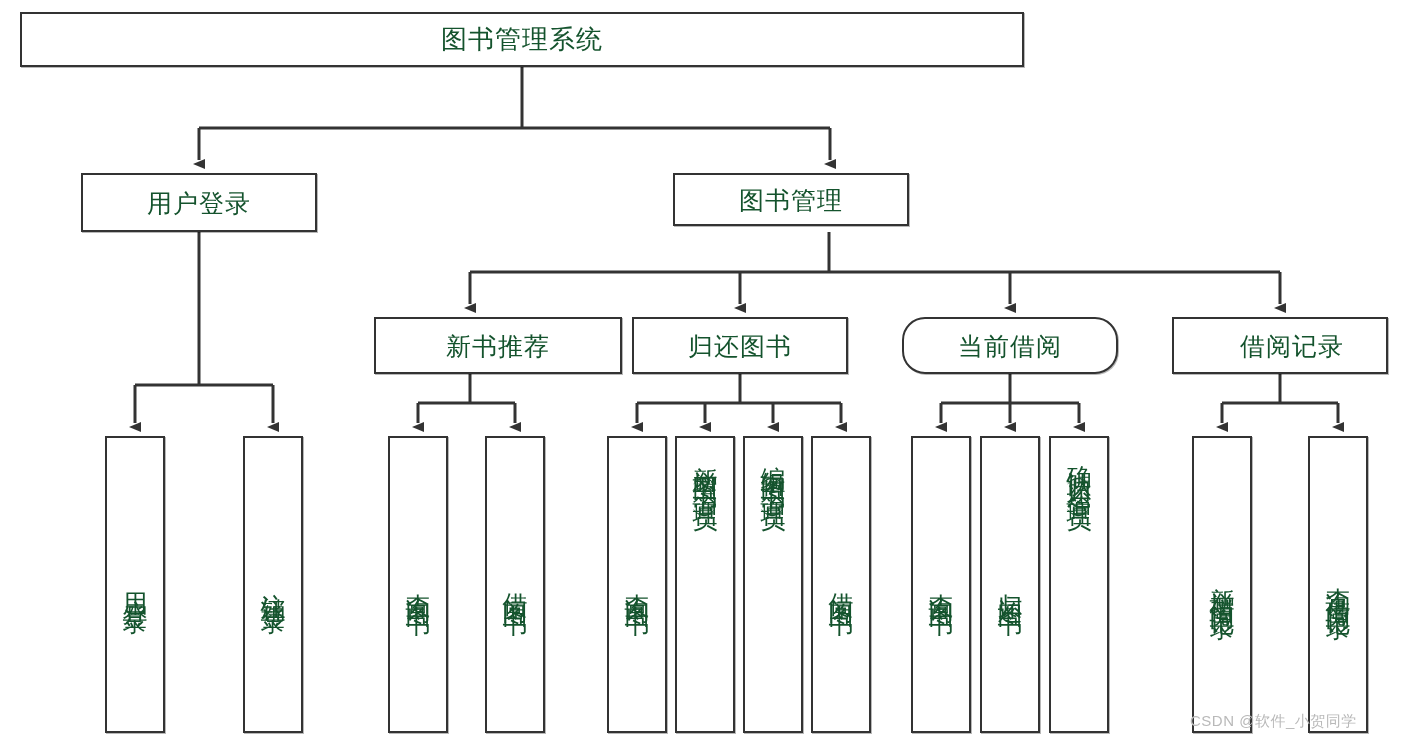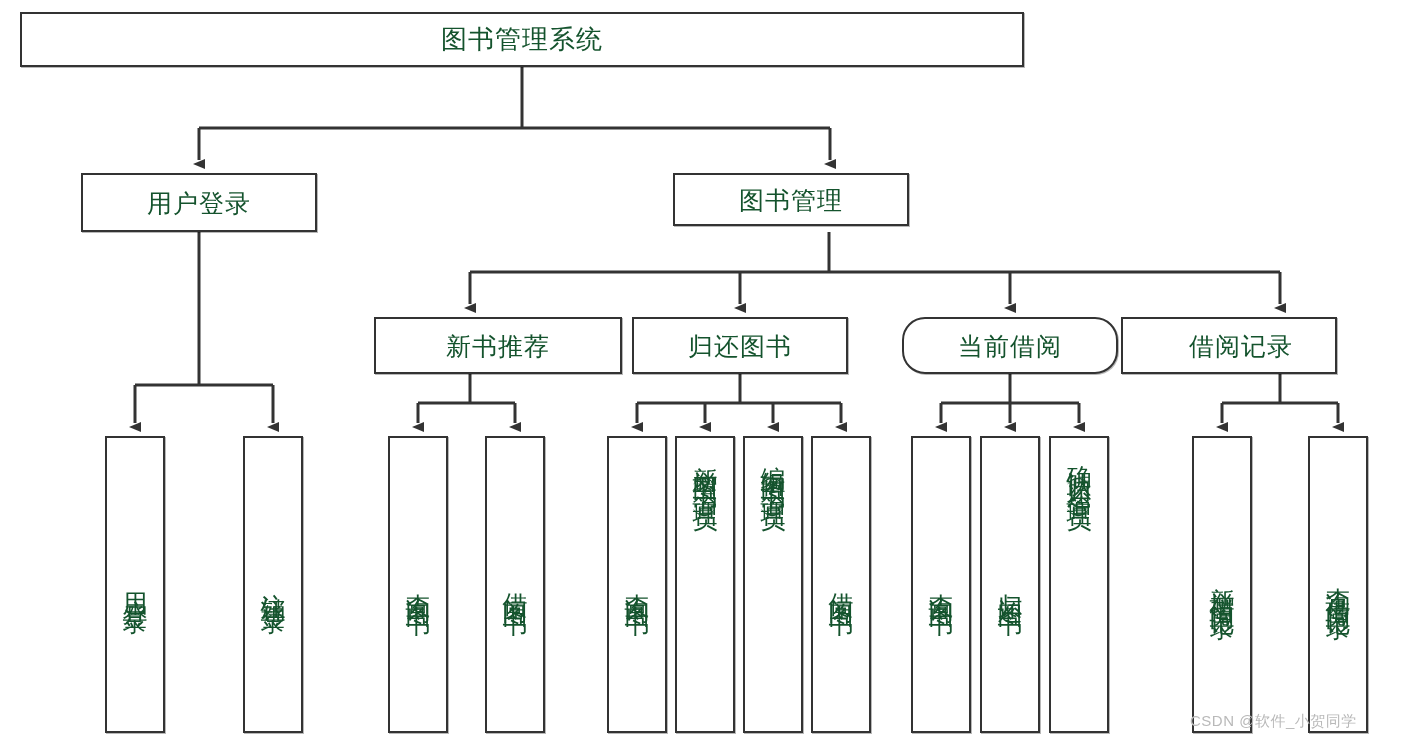--- a/index.html
+++ b/index.html
@@ -126,21 +126,21 @@
 
   <div class="node h-node" style="left:374px;top:317px;width:248px;height:57px;">
     <span class="label">新书推荐</span>
   </div>
   <div class="node h-node" style="left:632px;top:317px;width:216px;height:57px;">
     <span class="label">归还图书</span>
   </div>
   <div class="node h-node" style="left:902px;top:317px;width:216px;height:57px;border-radius:23px;">
     <span class="label">当前借阅</span>
   </div>
-  <div class="node h-node" style="left:1121px;top:317px;width:216px;height:57px;padding-left:24px;">
+  <div class="node h-node" style="left:1172px;top:317px;width:216px;height:57px;padding-left:24px;">
     <span class="label">借阅记录</span>
   </div>
 
   <div class="node v-node centered" style="left:105px;top:436px;width:60px;height:297px;">
     <span class="label">用户登录</span>
   </div>
   <div class="node v-node centered" style="left:243px;top:436px;width:60px;height:297px;">
     <span class="label">注销登录</span>
   </div>
 

